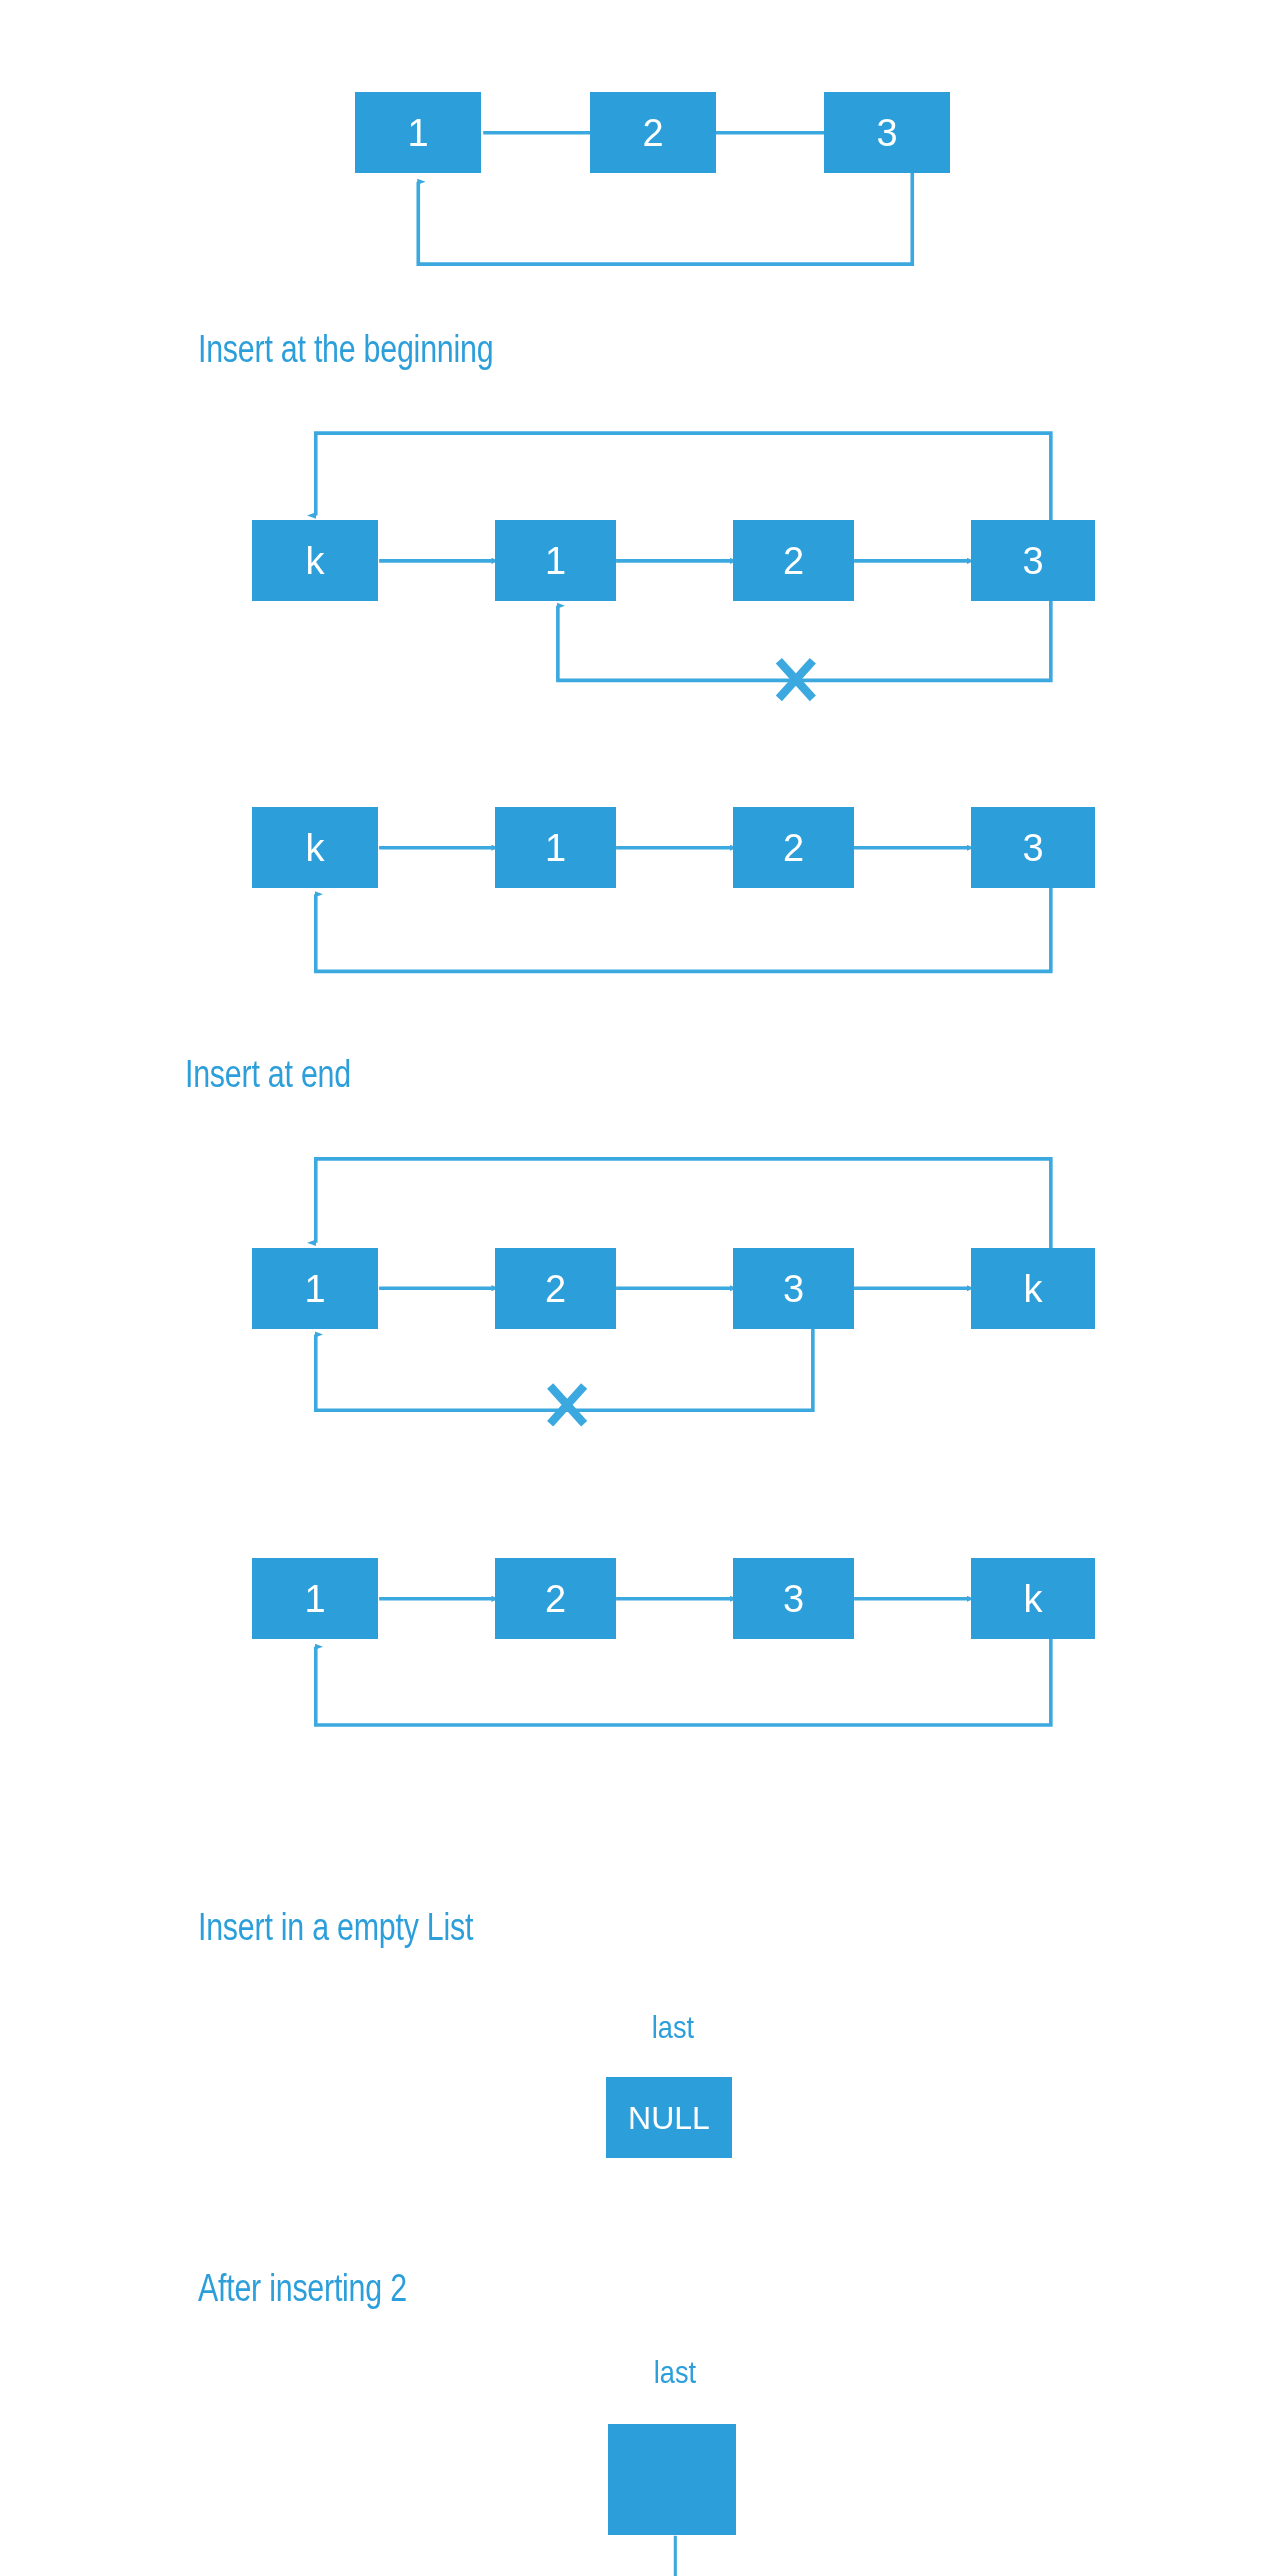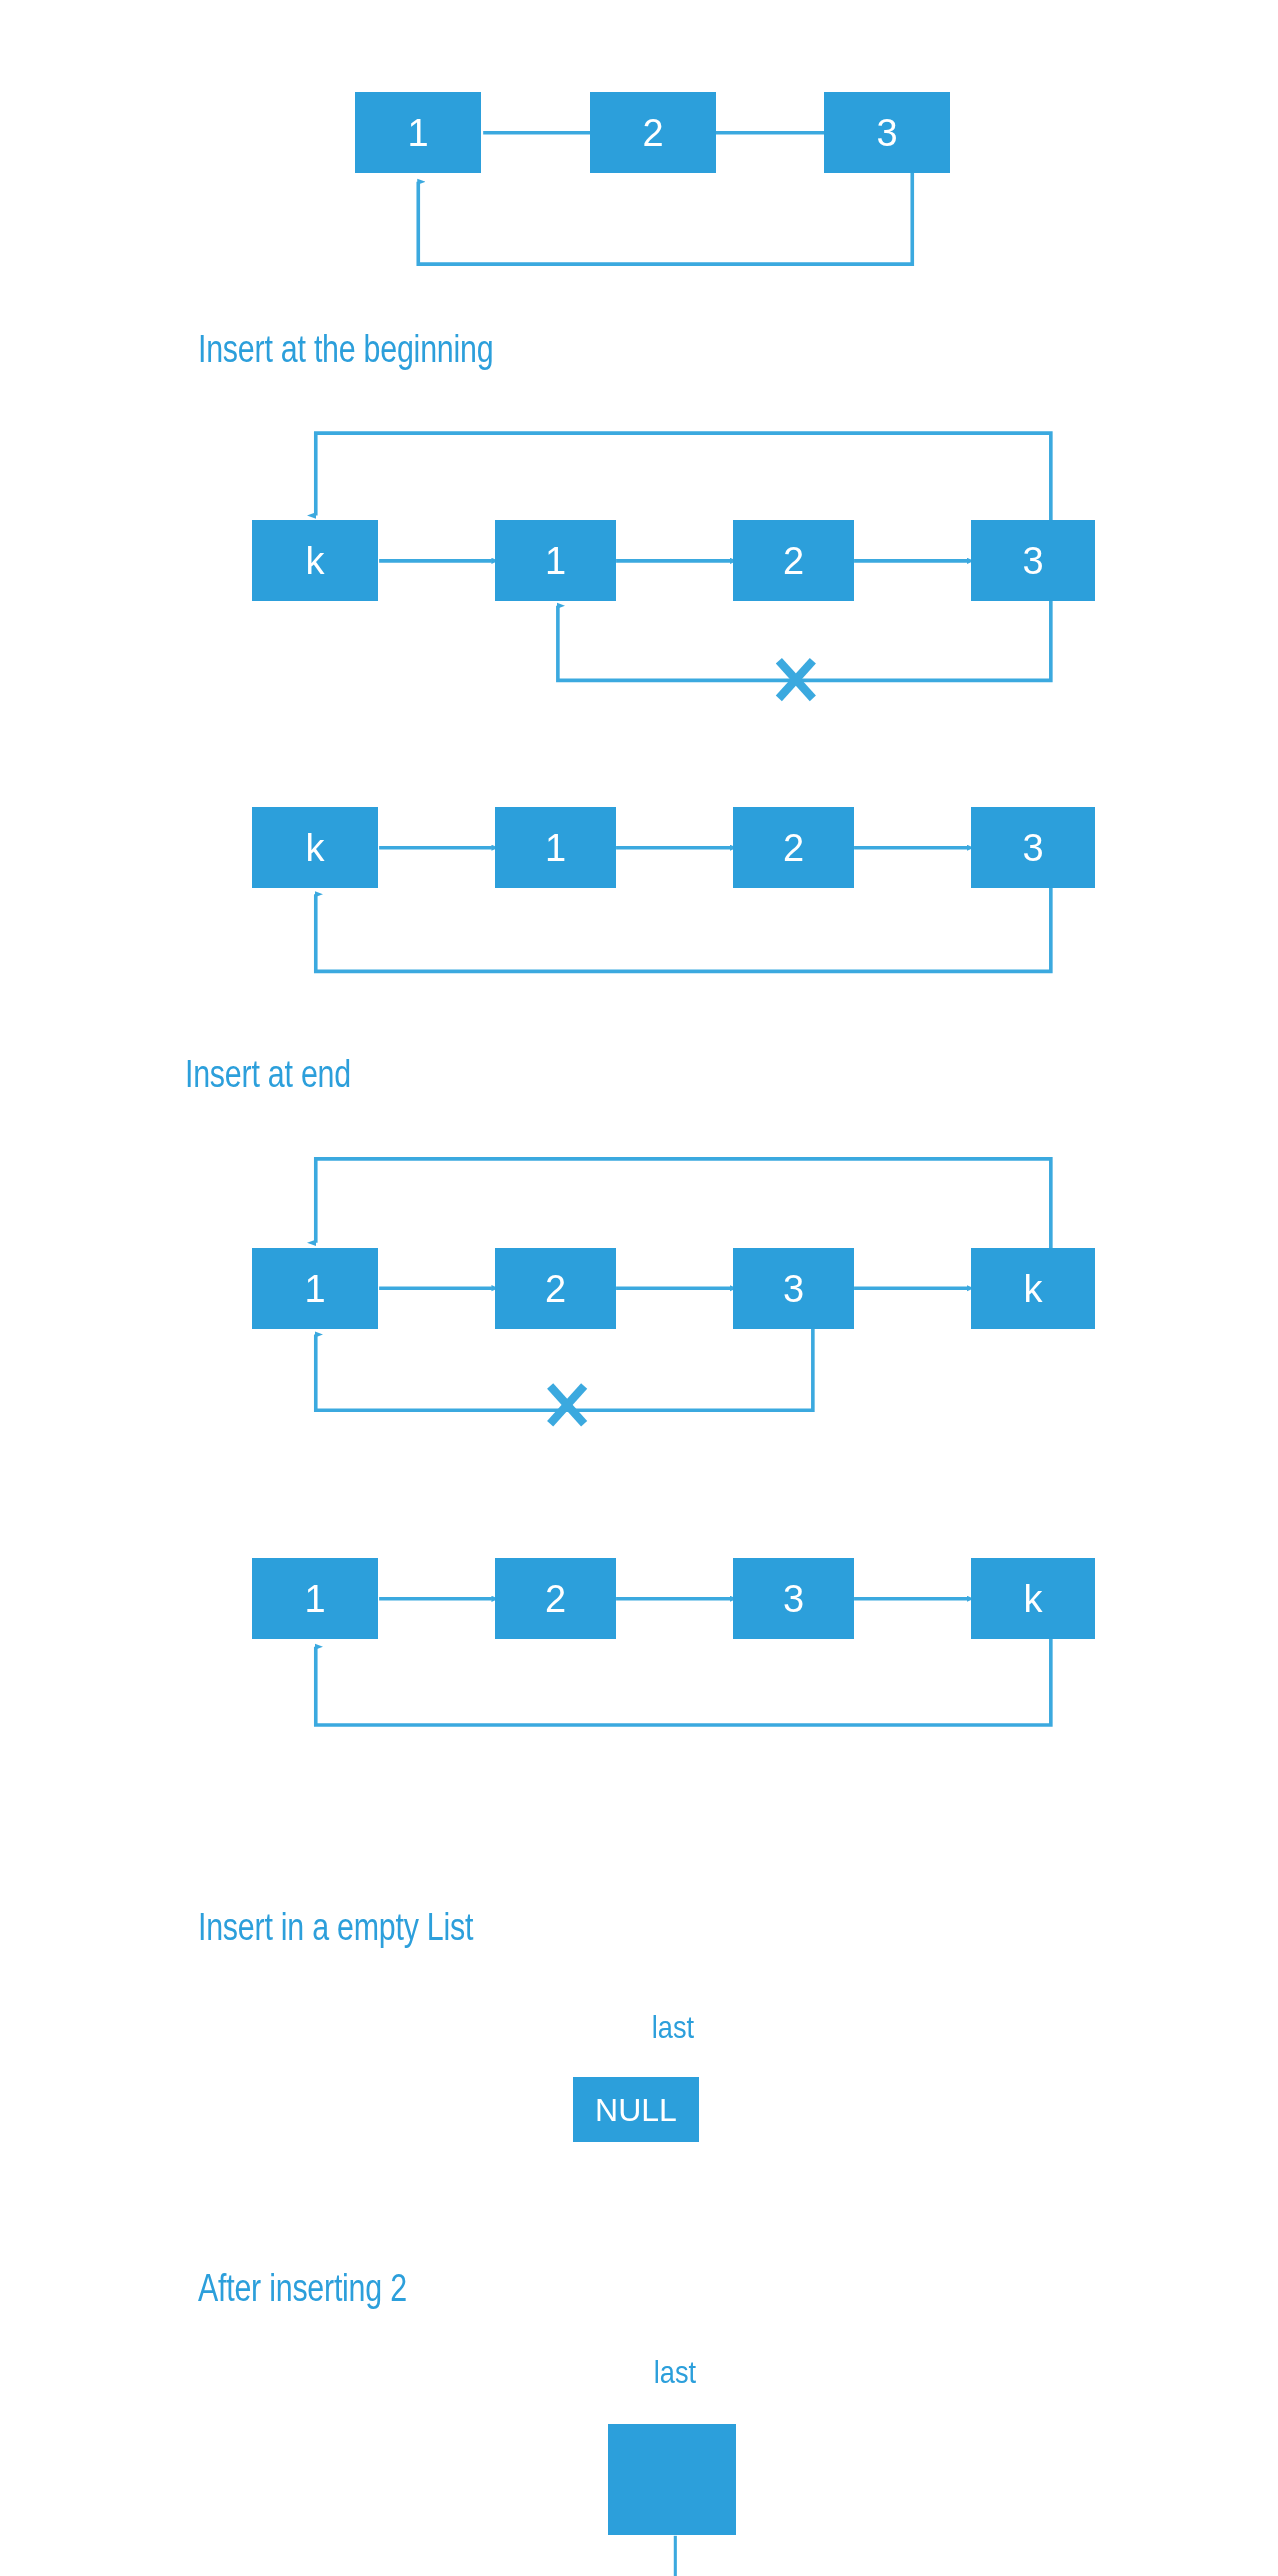--- a/index.html
+++ b/index.html
@@ -214,21 +214,21 @@
   <div class="node" style="left:733px; top:1558px; width:121px; height:81px; font-size:38px;">
     <span class="node-label">3</span>
   </div>
   <div class="node" style="left:971px; top:1558px; width:124px; height:81px; font-size:38px;">
     <span class="node-label">k</span>
   </div>
 
   <div class="section-title" style="left:198px; top:1906px; font-size:38px;">Insert in a empty List</div>
 
   <div class="pointer-label" style="left:611px; top:2009px; width:124px; font-size:32px;">last</div>
-  <div class="node" style="left:573px; top:2077px; width:126px; height:65px; font-size:32px;align-items:center;">
+  <div class="node" style="left:606px; top:2077px; width:126px; height:81px; font-size:32px;align-items:center;">
     <span class="node-label">NULL</span>
   </div>
 
   <div class="section-title" style="left:198px; top:2267px; font-size:38px;">After inserting 2</div>
 
   <div class="pointer-label" style="left:613px; top:2354px; width:124px; font-size:32px;">last</div>
   <div class="node" style="left:608px; top:2424px; width:128px; height:111px; font-size:32px;">
   </div>
 
 </div>

